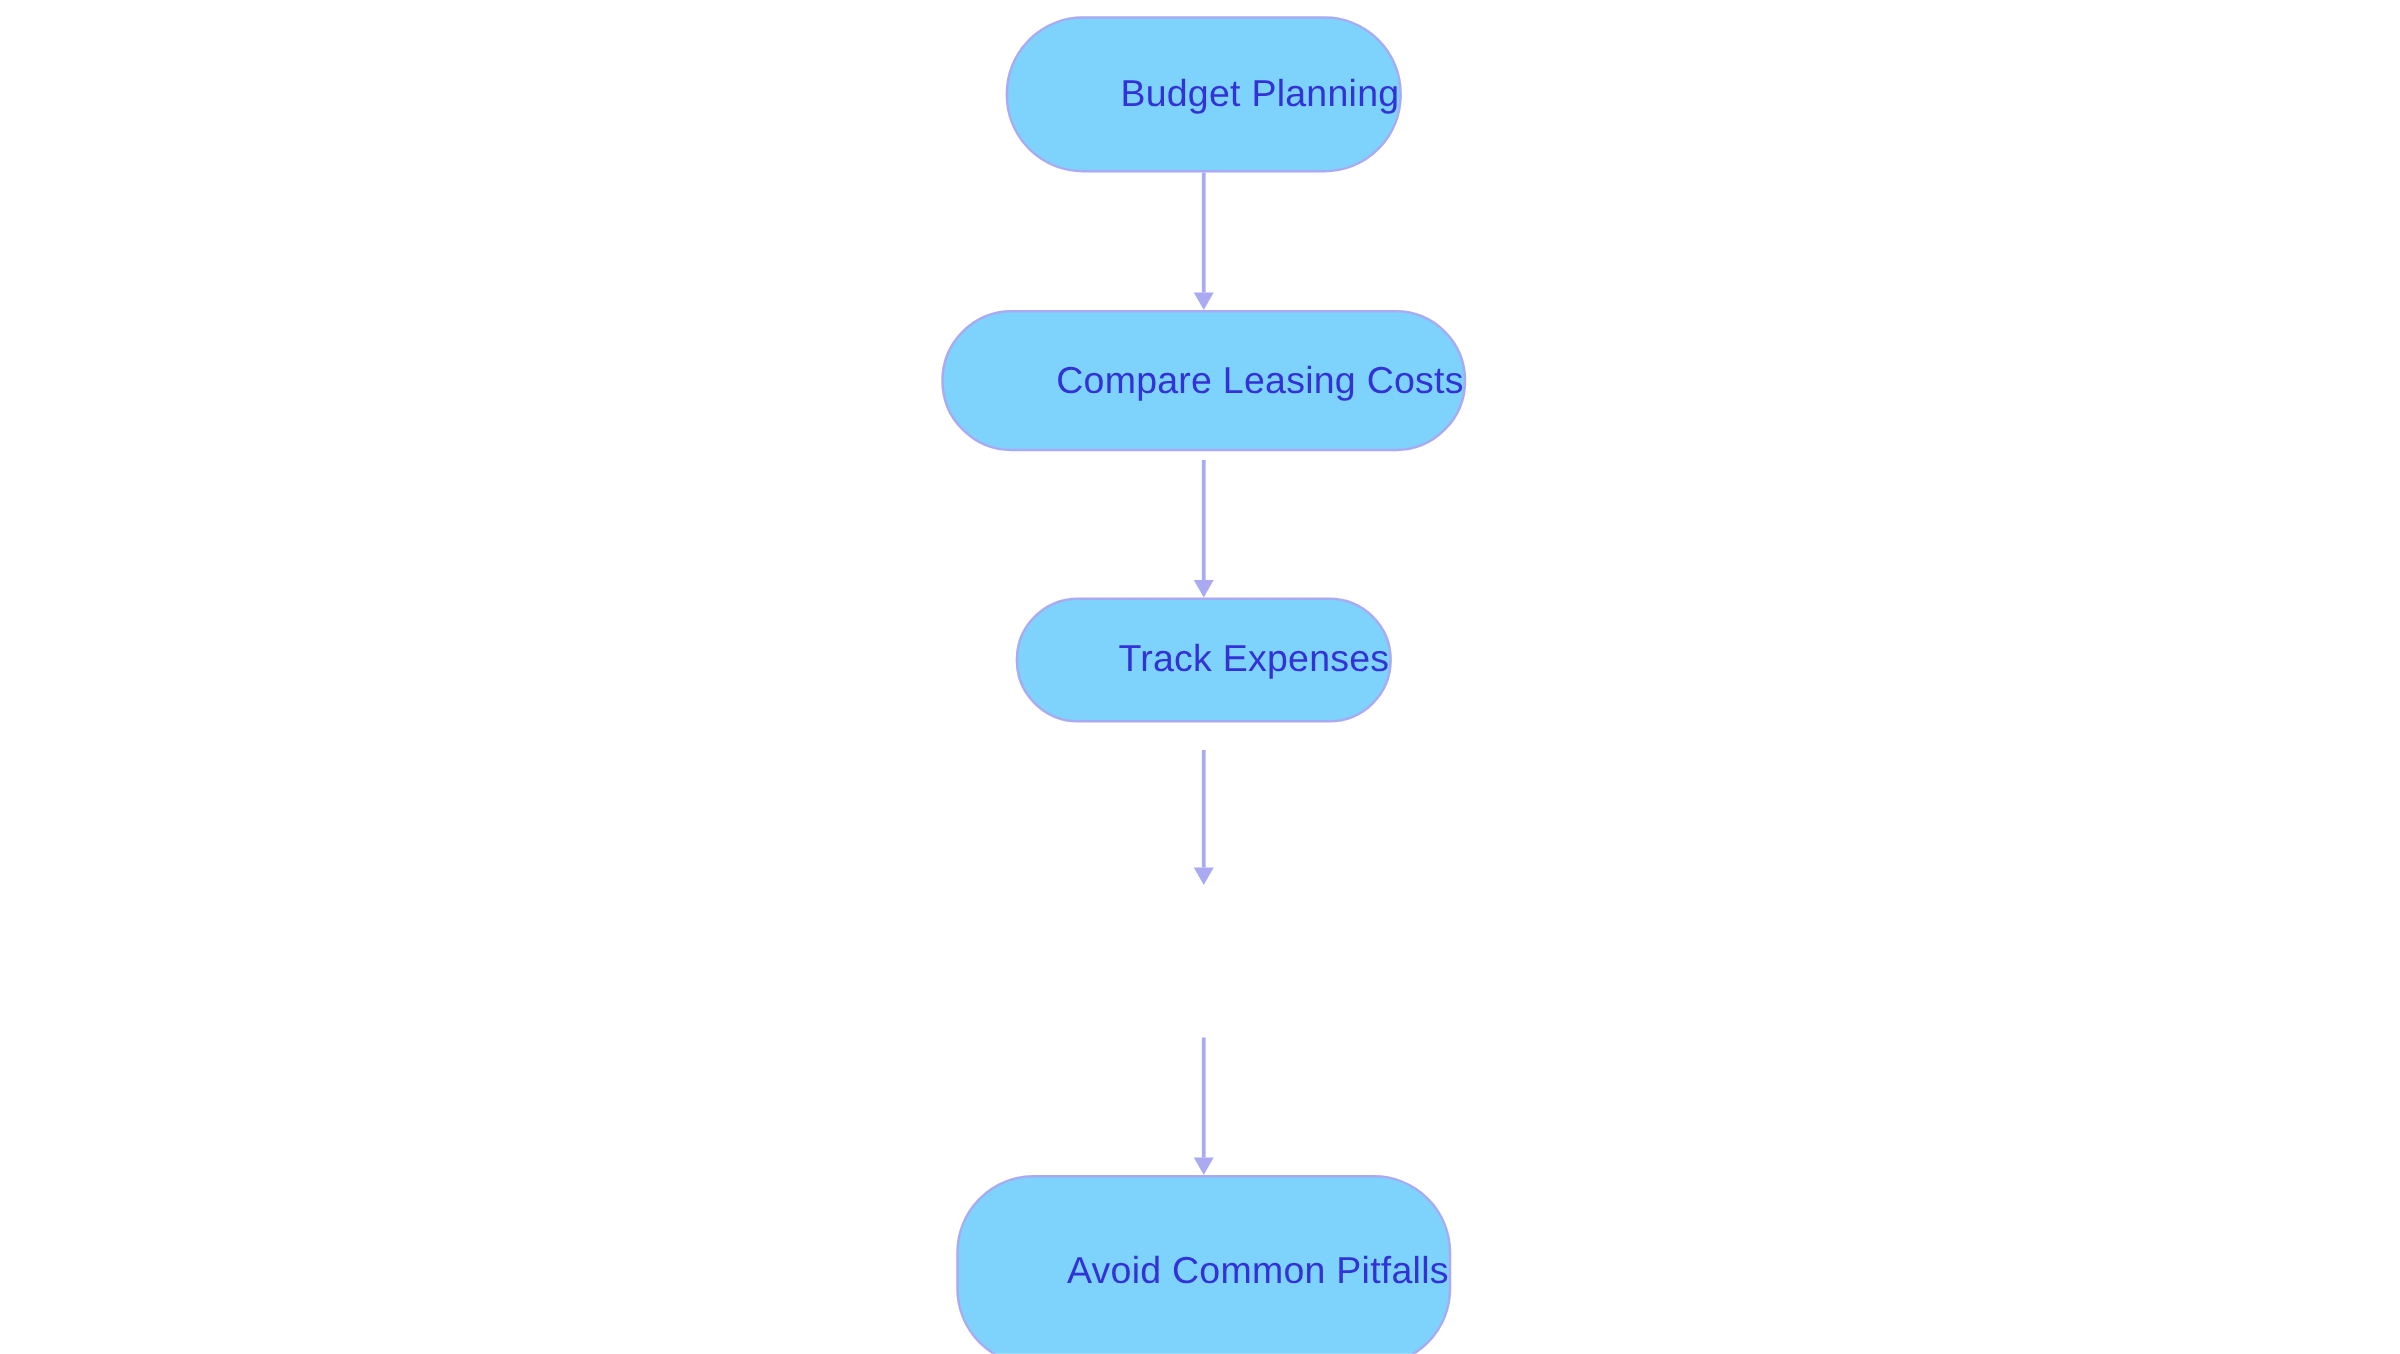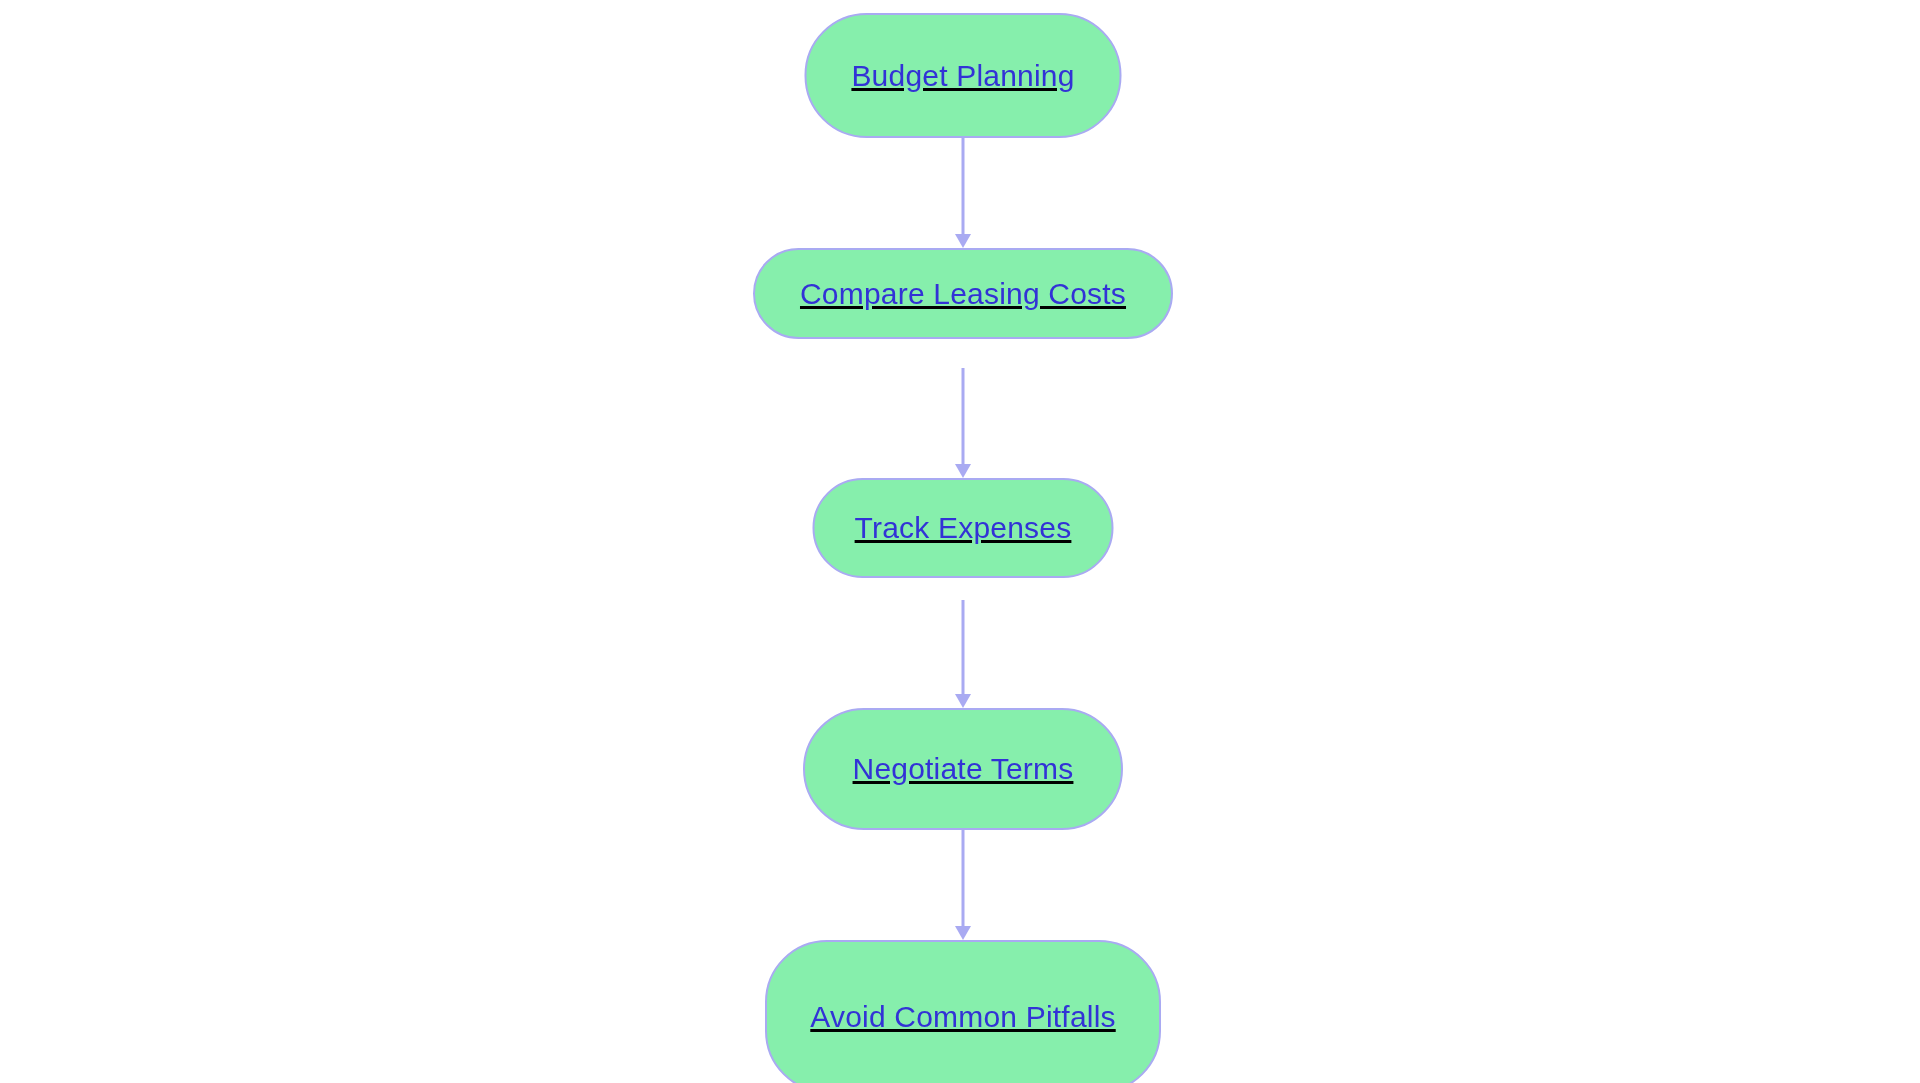--- a/index.html
+++ b/index.html
@@ -18,26 +18,25 @@
     position: relative;
     width: 1920px;
     height: 1083px;
   }
 
   .flow-node {
     position: absolute;
     box-sizing: border-box;
     display: flex;
     align-items: center;
-    justify-content: center;
-    background: #86efac;
+    justify-content: flex-end;
+    background: #7dd3fc;
     border: 2px solid #a9aaf2;
     border-radius: 62px;
     transform: translateX(-50%);
-    text-decoration: underline;
   }
 
   .flow-node-label {
     font-size: 30px;
     font-weight: 400;
     color: #3232d6;
     letter-spacing: 0.2px;
     white-space: nowrap;
     line-height: 1;
   }
@@ -76,41 +75,38 @@
 
   <div class="flow-node" style="left:963px; top:13px; width:317px; height:125px;">
     <span class="flow-node-label">Budget Planning</span>
   </div>
 
   <div class="flow-connector" style="left:963px; top:138px; height:110px;">
     <div class="flow-connector-shaft" style="height:96px;"></div>
     <div class="flow-connector-head"></div>
   </div>
 
-  <div class="flow-node" style="left:963px; top:248px; width:420px; height:91px;">
+  <div class="flow-node" style="left:963px; top:248px; width:420px; height:113px;">
     <span class="flow-node-label">Compare Leasing Costs</span>
   </div>
 
   <div class="flow-connector" style="left:963px; top:368px; height:110px;">
     <div class="flow-connector-shaft" style="height:96px;"></div>
     <div class="flow-connector-head"></div>
   </div>
 
   <div class="flow-node" style="left:963px; top:478px; width:301px; height:100px;">
     <span class="flow-node-label">Track Expenses</span>
   </div>
 
   <div class="flow-connector" style="left:963px; top:600px; height:108px;">
     <div class="flow-connector-shaft" style="height:94px;"></div>
     <div class="flow-connector-head"></div>
   </div>
 
-  <div class="flow-node" style="left:963px; top:708px; width:320px; height:122px;">
-    <span class="flow-node-label">Negotiate Terms</span>
-  </div>
 
   <div class="flow-connector" style="left:963px; top:830px; height:110px;">
     <div class="flow-connector-shaft" style="height:96px;"></div>
     <div class="flow-connector-head"></div>
   </div>
 
   <div class="flow-node" style="left:963px; top:940px; width:396px; height:153px;">
     <span class="flow-node-label">Avoid Common Pitfalls</span>
   </div>
 

